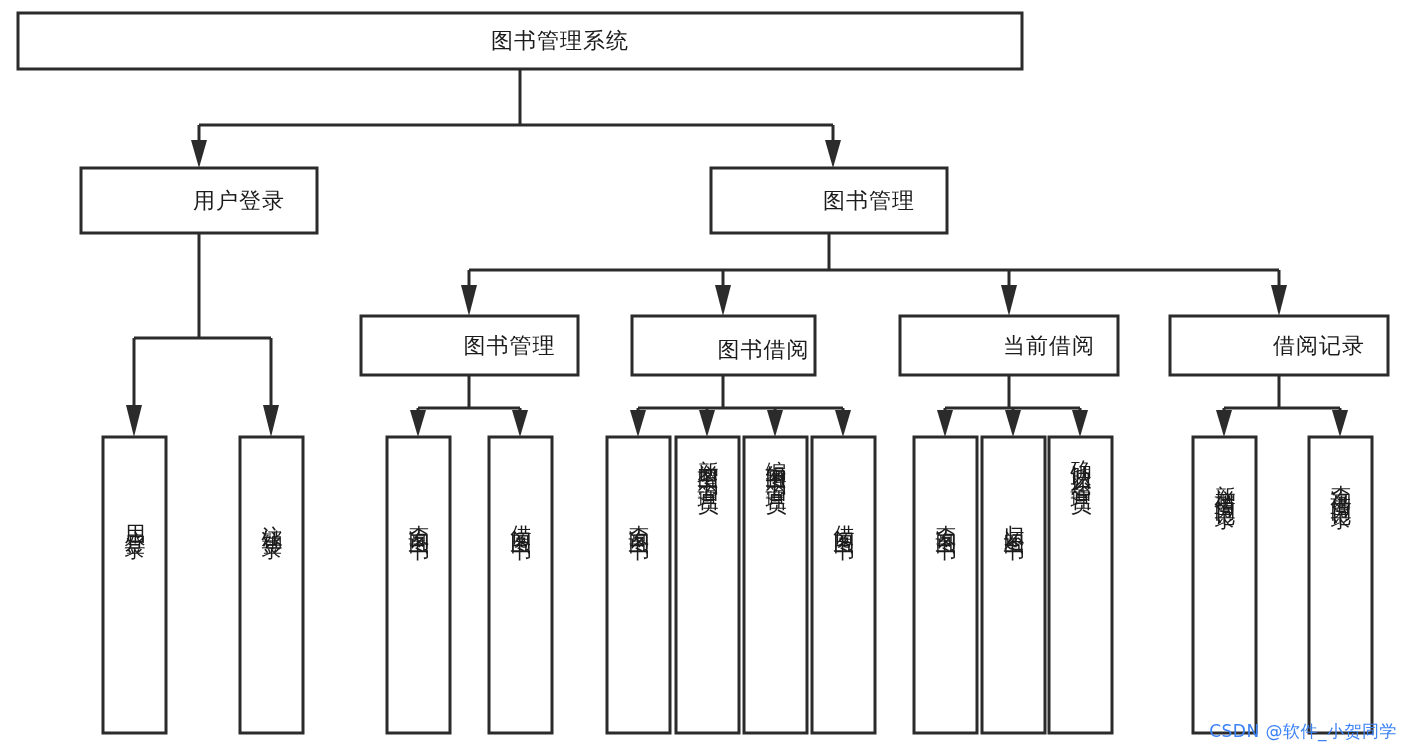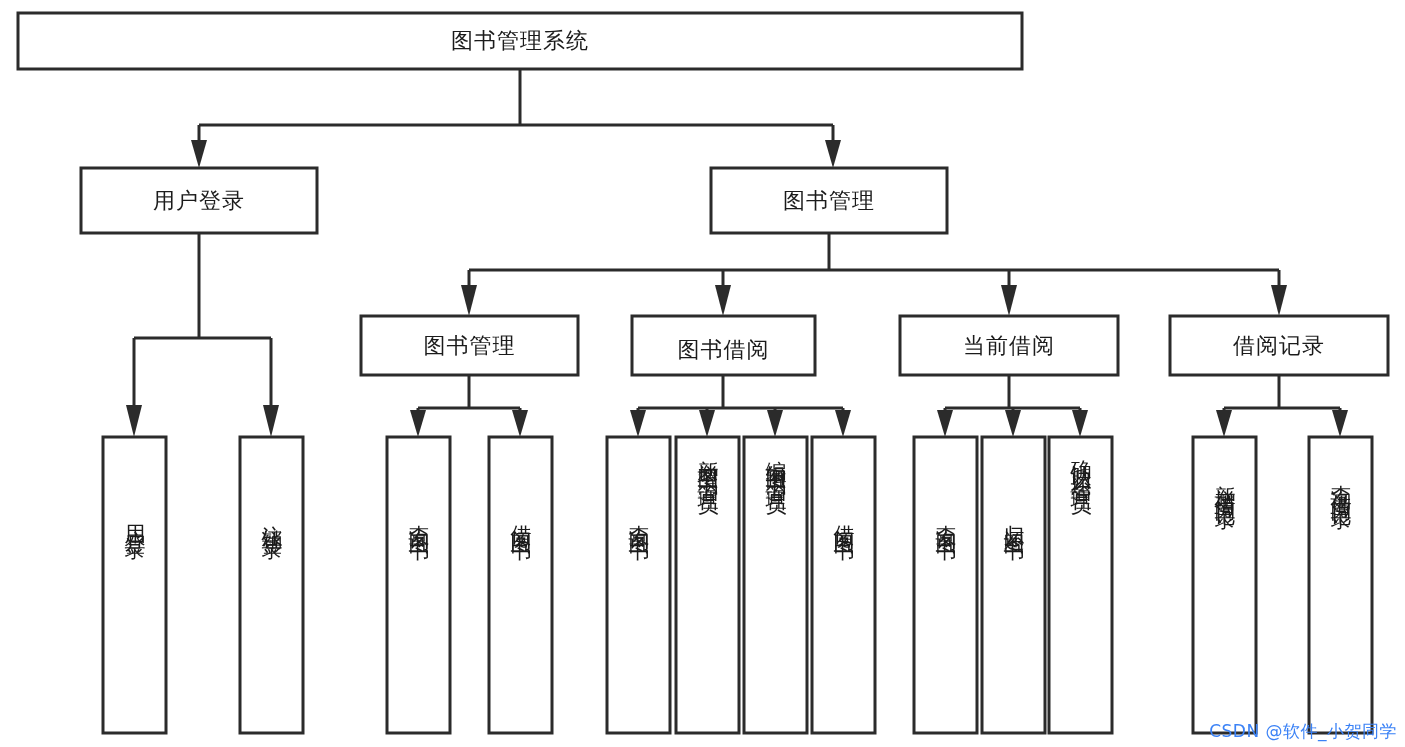--- a/index.html
+++ b/index.html
@@ -56,20 +56,21 @@
     letter-spacing: 5px;
     color: #1b1b1b;
     white-space: nowrap;
   }
   .htext-wrap {
     position: absolute;
     display: flex;
     align-items: center;
     justify-content: center;
     pointer-events: none;
+    padding-left: 40px;
   }
   .htext {
     font-family: "DejaVu Sans", "Liberation Sans", sans-serif;
     font-size: 22px;
     color: #1b1b1b;
     letter-spacing: 1px;
     white-space: nowrap;
   }
   .watermark {
     position: absolute;

